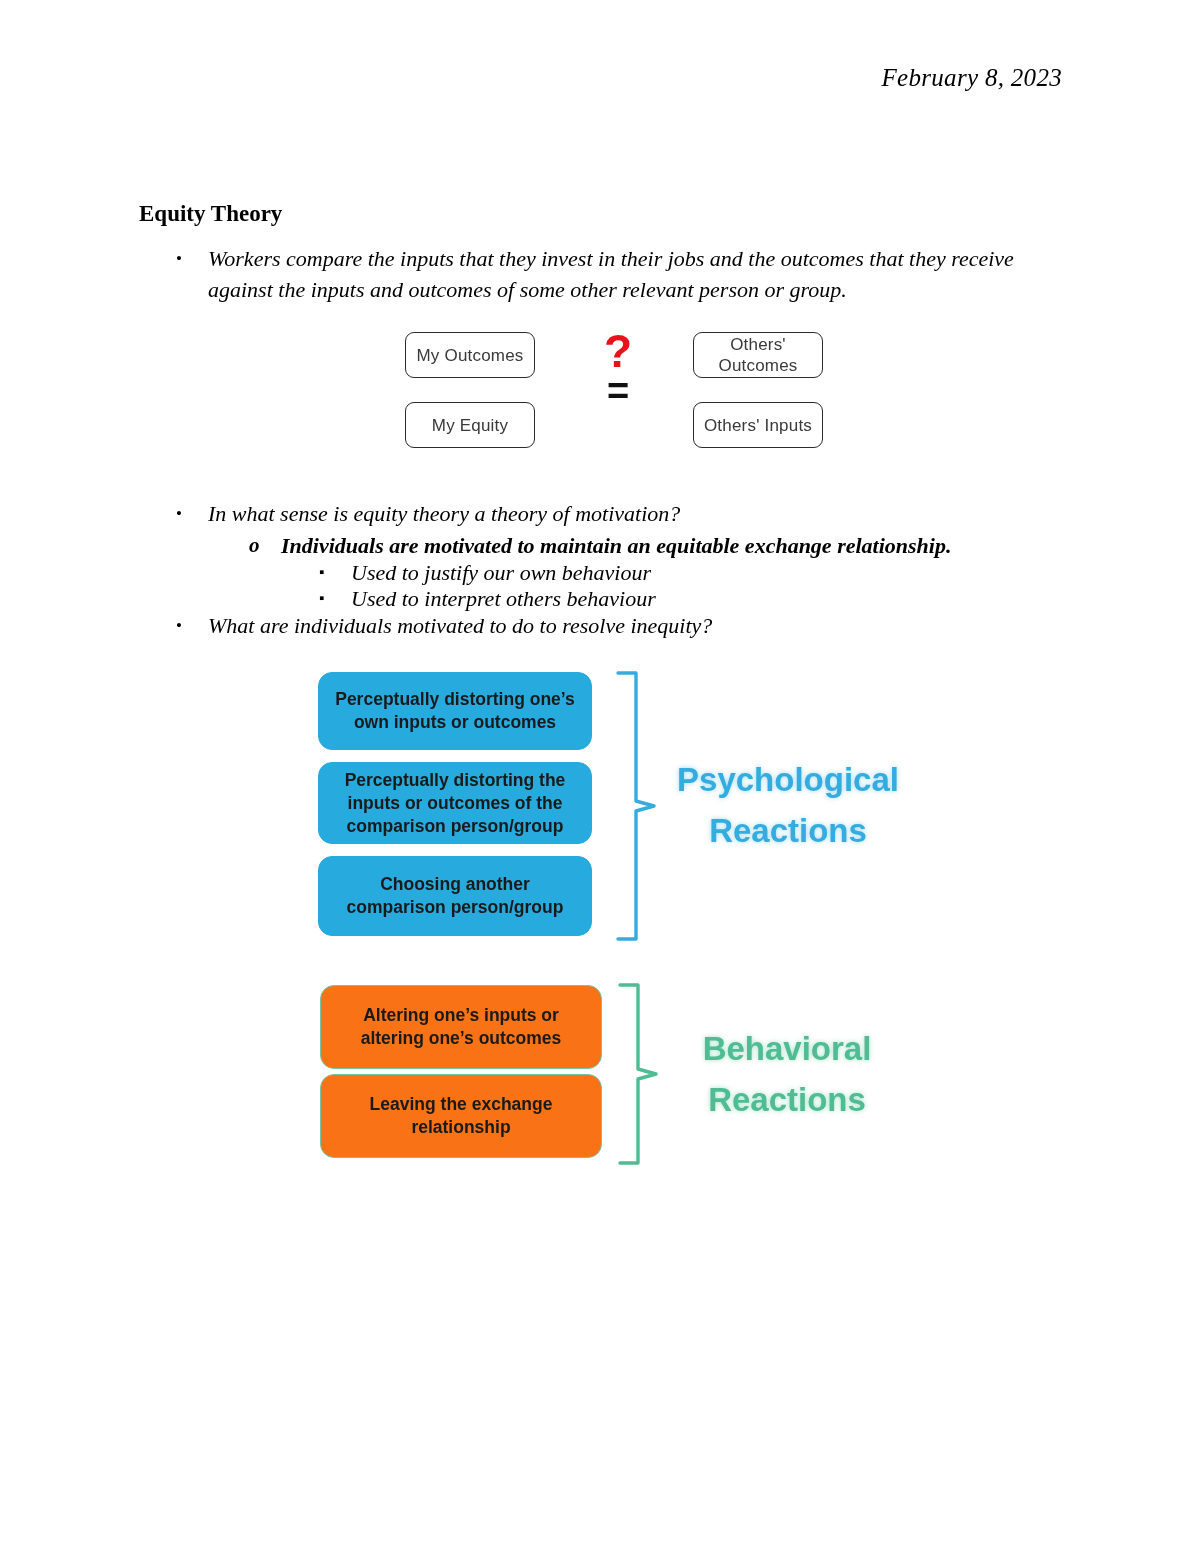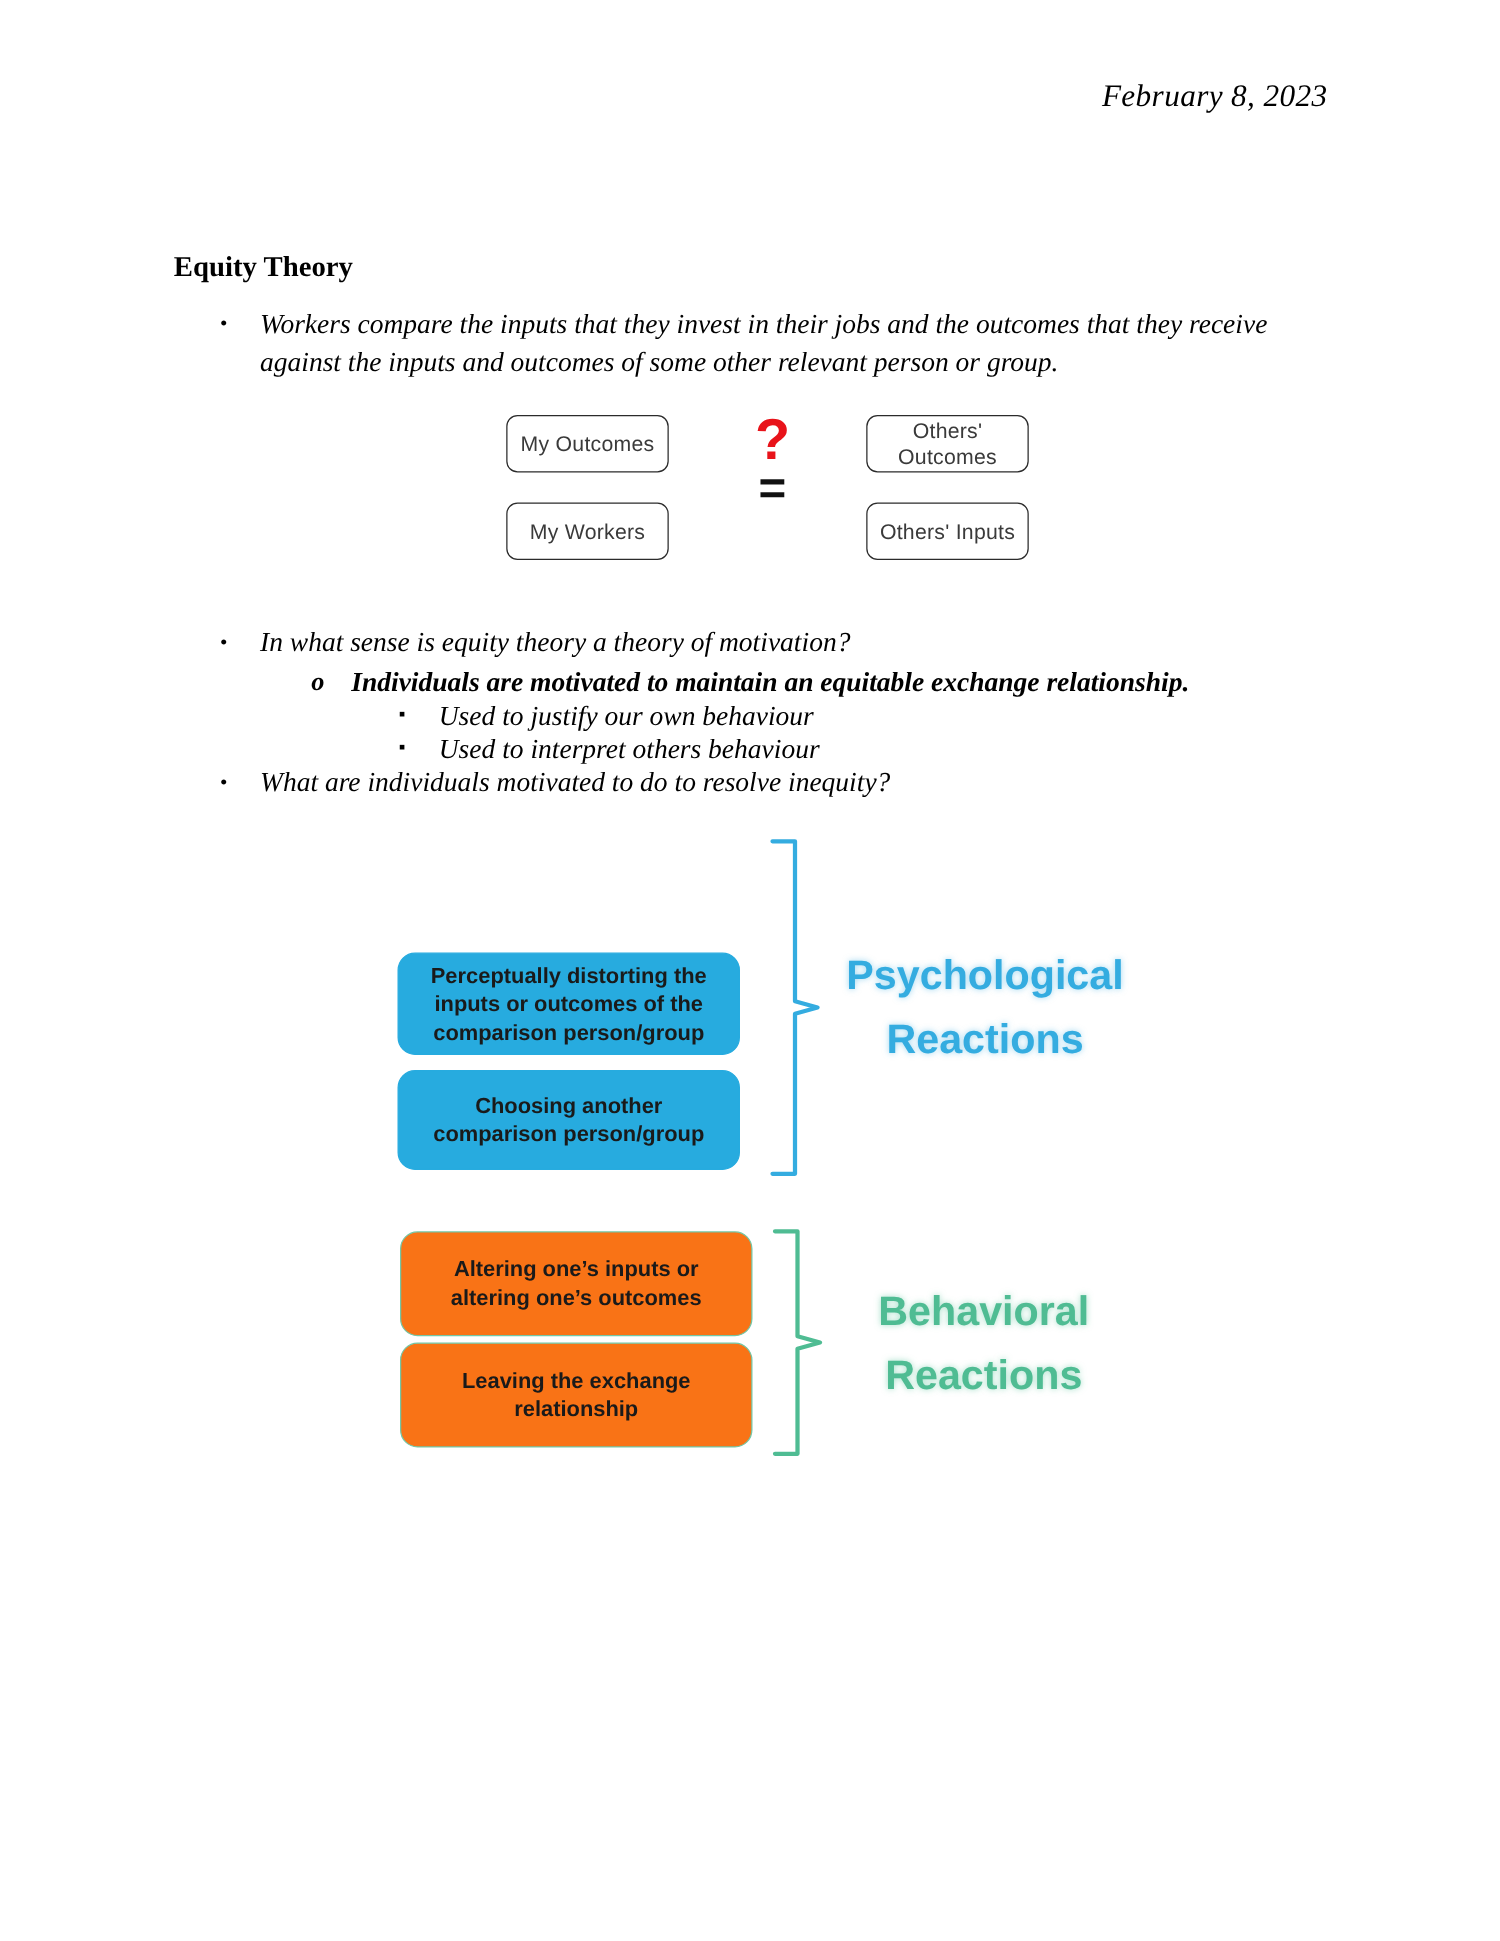--- a/index.html
+++ b/index.html
@@ -219,21 +219,21 @@
 
   <div class="section-heading">Equity Theory</div>
 
   <div class="bullet-row" id="b1">
     <span class="marker dot">•</span>
     <span class="btext">Workers compare the inputs that they invest in their jobs and the outcomes that they receive against the inputs and outcomes of some other relevant person or group.</span>
   </div>
 
   <div class="ratio-diagram">
     <div class="ratio-box" id="rb-my-out">My Outcomes</div>
-    <div class="ratio-box" id="rb-my-in">My Workers</div>
+    <div class="ratio-box" id="rb-my-in">My Equity</div>
     <div class="ratio-box" id="rb-oth-out">Others' Outcomes</div>
     <div class="ratio-box" id="rb-oth-in">Others' Inputs</div>
     <div class="q-mark">?</div>
     <div class="eq-mark">=</div>
   </div>
 
   <div class="bullet-row" id="b2">
     <span class="marker dot">•</span>
     <span class="btext">In what sense is equity theory a theory of motivation?</span>
   </div>
@@ -252,20 +252,21 @@
     <span class="marker sq">▪</span>
     <span class="btext">Used to interpret others behaviour</span>
   </div>
 
   <div class="bullet-row" id="b6">
     <span class="marker dot">•</span>
     <span class="btext">What are individuals motivated to do to resolve inequity?</span>
   </div>
 
   <div class="react-group" id="psych-group">
+    <div class="react-box blue" id="psych-box-0">Perceptually distorting one’s own inputs or outcomes</div>
     <div class="react-box blue" id="psych-box-1">Perceptually distorting the inputs or outcomes of the comparison person/group</div>
     <div class="react-box blue" id="psych-box-2">Choosing another comparison person/group</div>
     <svg class="brace-svg" id="psych-brace" width="46" height="272" viewBox="0 0 46 272">
       <path d="M4 3 L22 3 L22 131 L40 136 L22 141 L22 269 L4 269" fill="none" stroke="#34ACE0" stroke-width="3.4" stroke-linecap="round" stroke-linejoin="round"></path>
     </svg>
     <div class="group-label blue" id="psych-label">Psychological
 Reactions</div>
   </div>
 
   <div class="react-group" id="behav-group">

